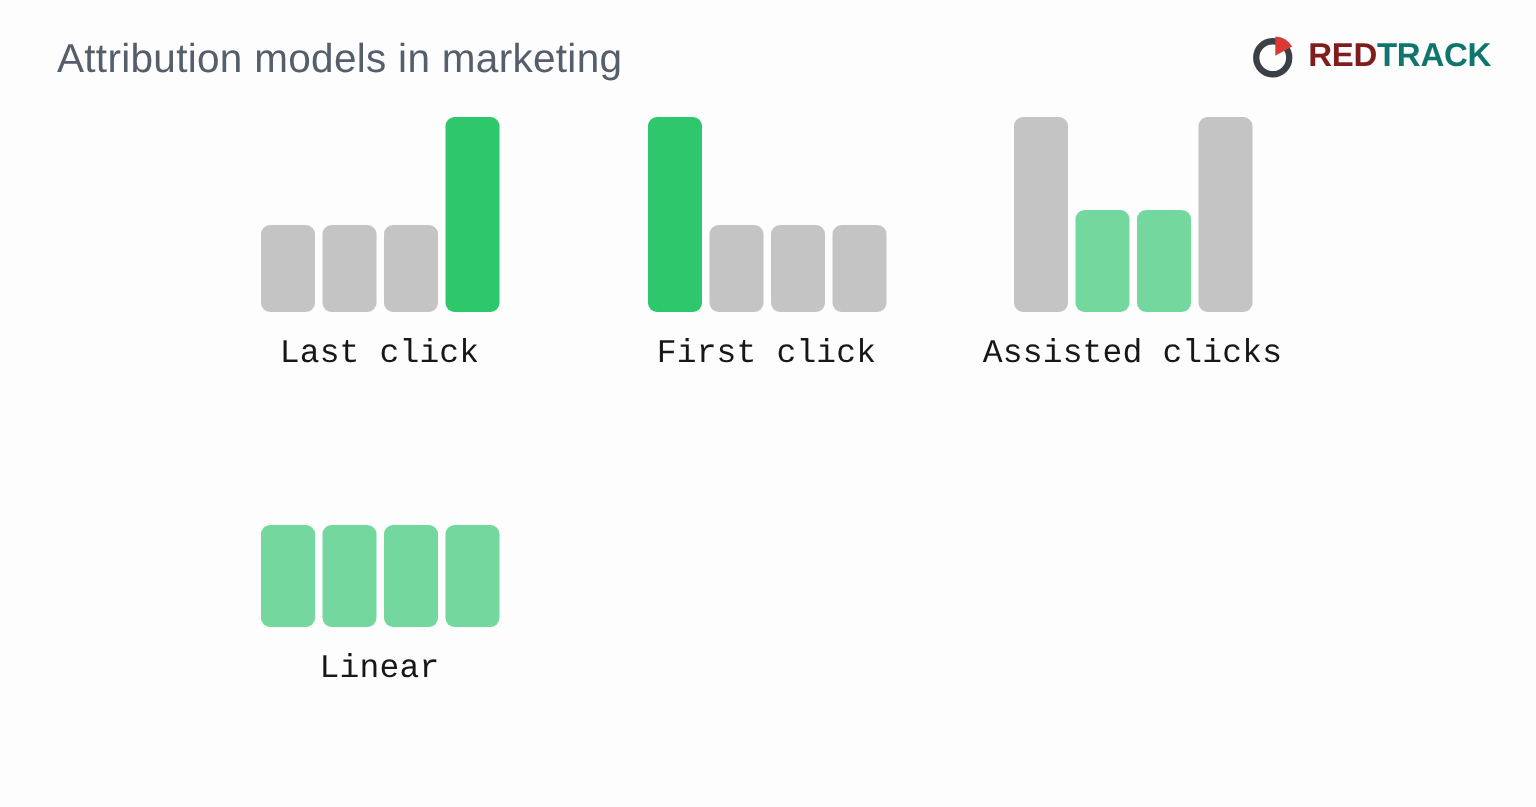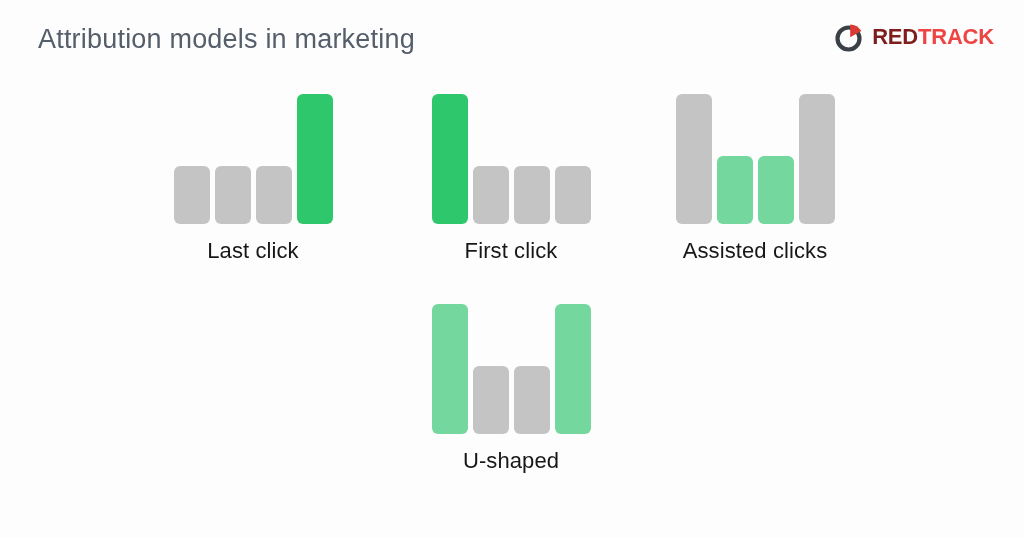--- a/index.html
+++ b/index.html
@@ -49,29 +49,30 @@
     flex: 0 0 auto;
   }
   #logo-wordmark {
     font-size: 22px;
     font-weight: bold;
     letter-spacing: -0.2px;
     line-height: 1;
     white-space: nowrap;
   }
   .wm-red  { color: #7f1d1d; }
-  .wm-dark { color: #ef4444; }
+  .wm-dark { color: #0f766e; }
 
   
   #charts {
     position: absolute;
     left: 0;
-    top: 78px;
+    top: 62px;
     width: 1024px;
     height: 420px;
+    font-family: Liberation Mono, monospace;
   }
   .chart-cell {
     position: absolute;
     width: 246px;
     height: 190px;
   }
   .row-1 { top: 4px; }
   .row-2 { top: 214px; }
   .col-1 { left: 130px; }
   .col-2 { left: 388px; }
@@ -149,25 +150,25 @@
   <div class="chart-cell row-1 col-2">
     <div class="bars">
         <div class="bar" style="height: 100%; background: rgb(46, 199, 107);"></div>
         <div class="bar" style="height: 45%; background: rgb(196, 196, 196);"></div>
         <div class="bar" style="height: 45%; background: rgb(196, 196, 196);"></div>
         <div class="bar" style="height: 45%; background: rgb(196, 196, 196);"></div>
       </div>
     <div class="chart-label">First click</div>
   </div>
 
+  <div class="chart-cell row-2 col-1">
+    <div class="bars">
+        <div class="bar" style="height: 52%; background: rgb(116, 215, 158);"></div>
+        <div class="bar" style="height: 52%; background: rgb(116, 215, 158);"></div>
+        <div class="bar" style="height: 52%; background: rgb(116, 215, 158);"></div>
+        <div class="bar" style="height: 52%; background: rgb(116, 215, 158);"></div>
+      </div>
+    <div class="chart-label">Linear</div>
+  </div>
 
-  <div class="chart-cell row-2 col-2">
-    <div class="bars">
-        <div class="bar" style="height: 100%; background: rgb(116, 215, 158);"></div>
-        <div class="bar" style="height: 52%; background: rgb(196, 196, 196);"></div>
-        <div class="bar" style="height: 52%; background: rgb(196, 196, 196);"></div>
-        <div class="bar" style="height: 100%; background: rgb(116, 215, 158);"></div>
-      </div>
-    <div class="chart-label">U-shaped</div>
-  </div>
 
 
 </div>
 
 </body></html>

